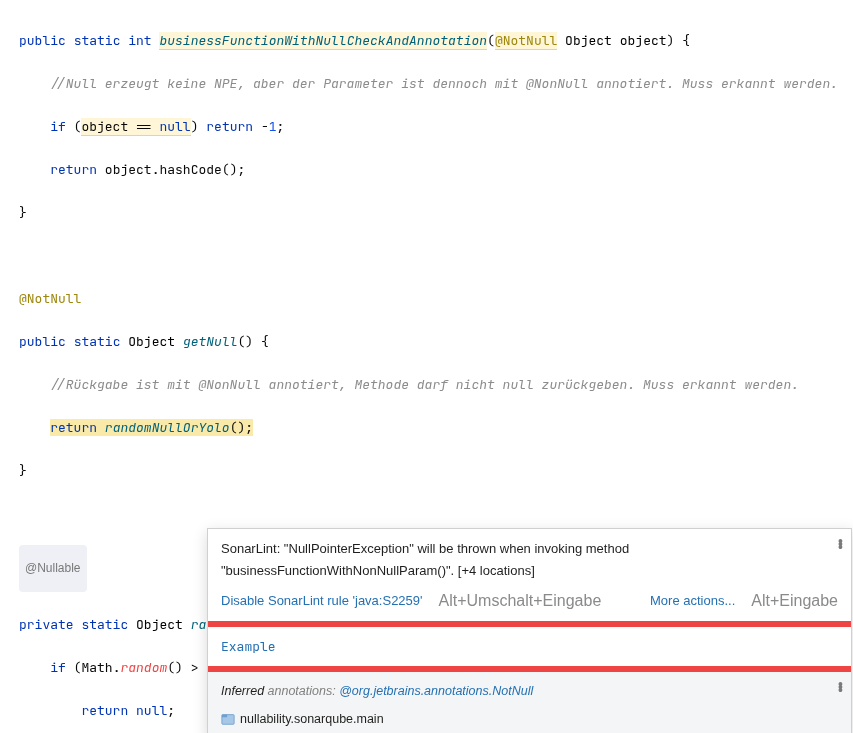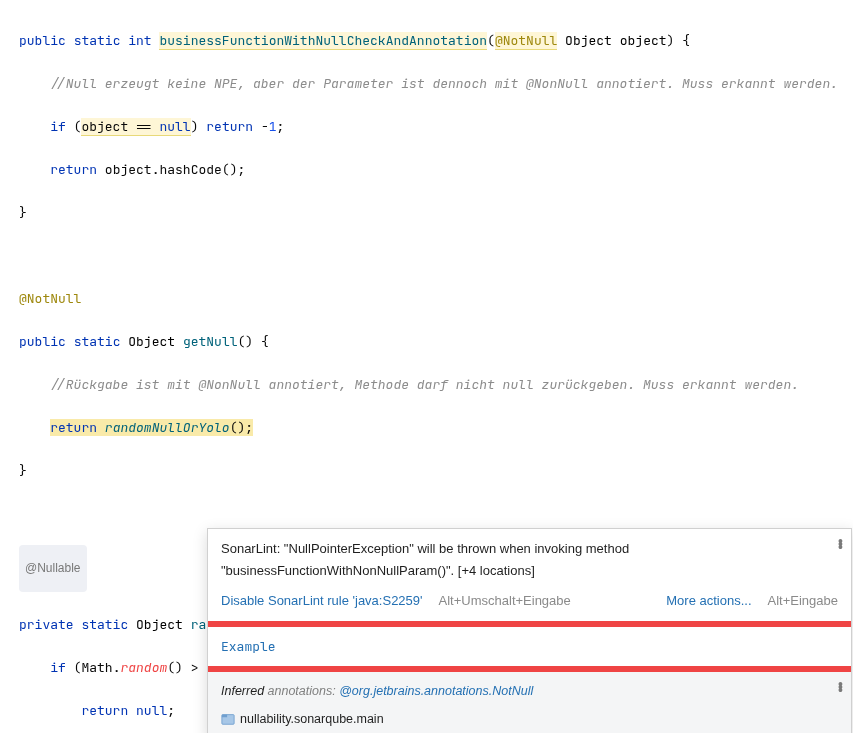--- a/index.html
+++ b/index.html
@@ -11,21 +11,21 @@
     font-size: 13px;
     line-height: 21.5px;
     position: relative;
     overflow: hidden;
     color: #080808;
   }
   .editor { padding: 8px 0; white-space: pre; }
   .line { padding-left: 19px; position: relative; }
   .kw { color: #0033b3; }
   .type { color: #000000; }
-  .method-decl { color: #00627a; }
+  .method-decl { color: #00627a; font-style: italic; }
   .method-ital { color: #00627a; font-style: italic; }
   .obj-ital { color: #ef4444; font-style: italic; }
   .comment { color: #8c8c8c; font-style: italic; }
   .num { color: #1750eb; }
   .ann { color: #9e880d; }
   .hl { background: #fef6d6; border-bottom: 1px solid #e8d979; }
   .hl-strong { background: #f9eaa9; }
   .param { color: #000; }
   .inlay {
     display: inline-block;
@@ -52,21 +52,21 @@
     box-shadow: 0 4px 14px rgba(0,0,0,0.15);
     font-family: "Segoe UI", Arial, sans-serif;
     font-size: 13px;
     color: #1f1f1f;
   }
   .popup-section { padding: 9px 13px; position: relative; }
   .sep { border-top: 6px solid #ef4444; }
   .kebab { position: absolute; right: 8px; top: 8px; color: #7a7a7a; cursor: pointer; font-size: 14px; letter-spacing: 0; line-height: 8px; }
   .kebab span { display:block; height:3px;}
   .popup a { color: #2470b3; text-decoration: none; }
-  .hint { color: #8a8a8a; margin-left: 8px; font-size: 13px; }
+  .hint { color: #8a8a8a; margin-left: 8px; font-size: 16px; }
   .actions-row { display: flex; gap: 8px; margin-top: 9px;}
   .bottom { background: #f4f5f6; font-size: 12.5px; color: #707070;}
   .breadcrumb { display:flex; align-items:center; gap:5px; margin-top:6px; color:#1f1f1f;}
   .pkg-icon { width:14px; height:14px; }
   .ann-txt { color: #808080; font-style: italic;}
   .ann-link { color: #2470b3; font-style: italic;}
   .bottom b { color:#1f1f1f; font-weight:400;}
 </style>
 </head>
 <body>

